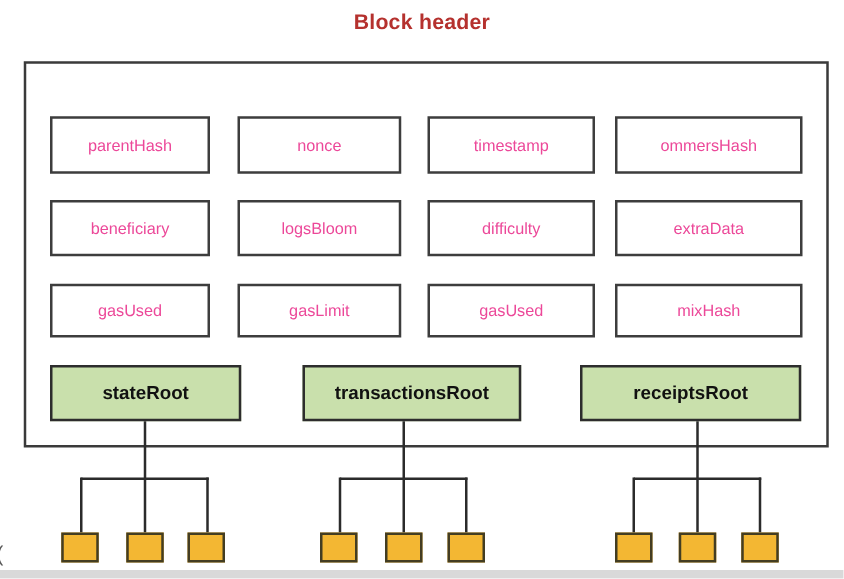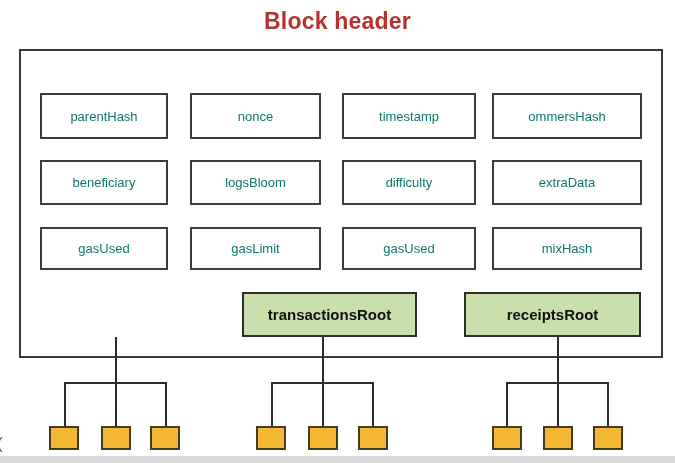--- a/index.html
+++ b/index.html
@@ -2,30 +2,30 @@
 <html><head>
 <meta charset="utf-8">
 <style>
   html,body{margin:0;padding:0;background:#fff;}
   .canvas{
     position:relative;width:675px;height:463px;background:#ffffff;
     font-family:"Liberation Sans",sans-serif;overflow:hidden;
   }
   .page-title{
     position:absolute;top:8px;left:0;width:675px;text-align:center;
-    font-size:23px;font-weight:bold;color:#b5312e;letter-spacing:.2px;
+    font-size:17px;font-weight:bold;color:#b5312e;letter-spacing:.2px;
   }
   .outline{
     position:absolute;left:19px;top:49px;width:640px;height:305px;
     border:2px solid #3a3a3a;background:#ffffff;box-sizing:content-box;
   }
   .fbox{
     position:absolute;border:2px solid #3d3d3d;background:#ffffff;
     display:flex;align-items:center;justify-content:center;
-    font-size:13px;color:#0f766e;box-sizing:border-box;text-align:right;
+    font-size:13px;color:#ec4899;box-sizing:border-box;text-align:right;
   }
   
   .c0{left:40px;width:128px}.c1{left:190px;width:131px}
   .c2{left:342px;width:134px}.c3{left:492px;width:150px}
   
   .r0{top:93px;height:46px}.r1{top:160px;height:45px}.r2{top:227px;height:43px}
   .root{
     position:absolute;top:292px;height:45px;border:2px solid #2d2d2d;
     background:#c9e0ac;display:flex;align-items:center;justify-content:center;
     font-size:15px;font-weight:bold;color:#111;box-sizing:border-box;
@@ -61,20 +61,21 @@
   <div class="fbox r1 c0">beneficiary</div>
   <div class="fbox r1 c2">difficulty</div>
   <div class="fbox r1 c1">logsBloom</div>
   <div class="fbox r1 c3">extraData</div>
 
   <div class="fbox r2 c0">gasUsed</div>
   <div class="fbox r2 c1">gasLimit</div>
   <div class="fbox r2 c2">gasUsed</div>
   <div class="fbox r2 c3">mixHash</div>
 
+  <div class="root" style="left:40px;width:153px">stateRoot</div>
   <div class="root" style="left:242px;width:175px">transactionsRoot</div>
   <div class="root" style="left:464px;width:177px">receiptsRoot</div>
 
   <div>
     <div class="vline" style="left:115px;top:337px;height:89px"></div>
     <div class="hline" style="left:65px;top:382px;width:102px"></div>
     <div class="vline" style="left:64px;top:382px;height:44px"></div>
     <div class="vline" style="left:165px;top:382px;height:44px"></div>
     <div class="leaf" style="left:49px"></div>
     <div class="leaf" style="left:101px"></div>

